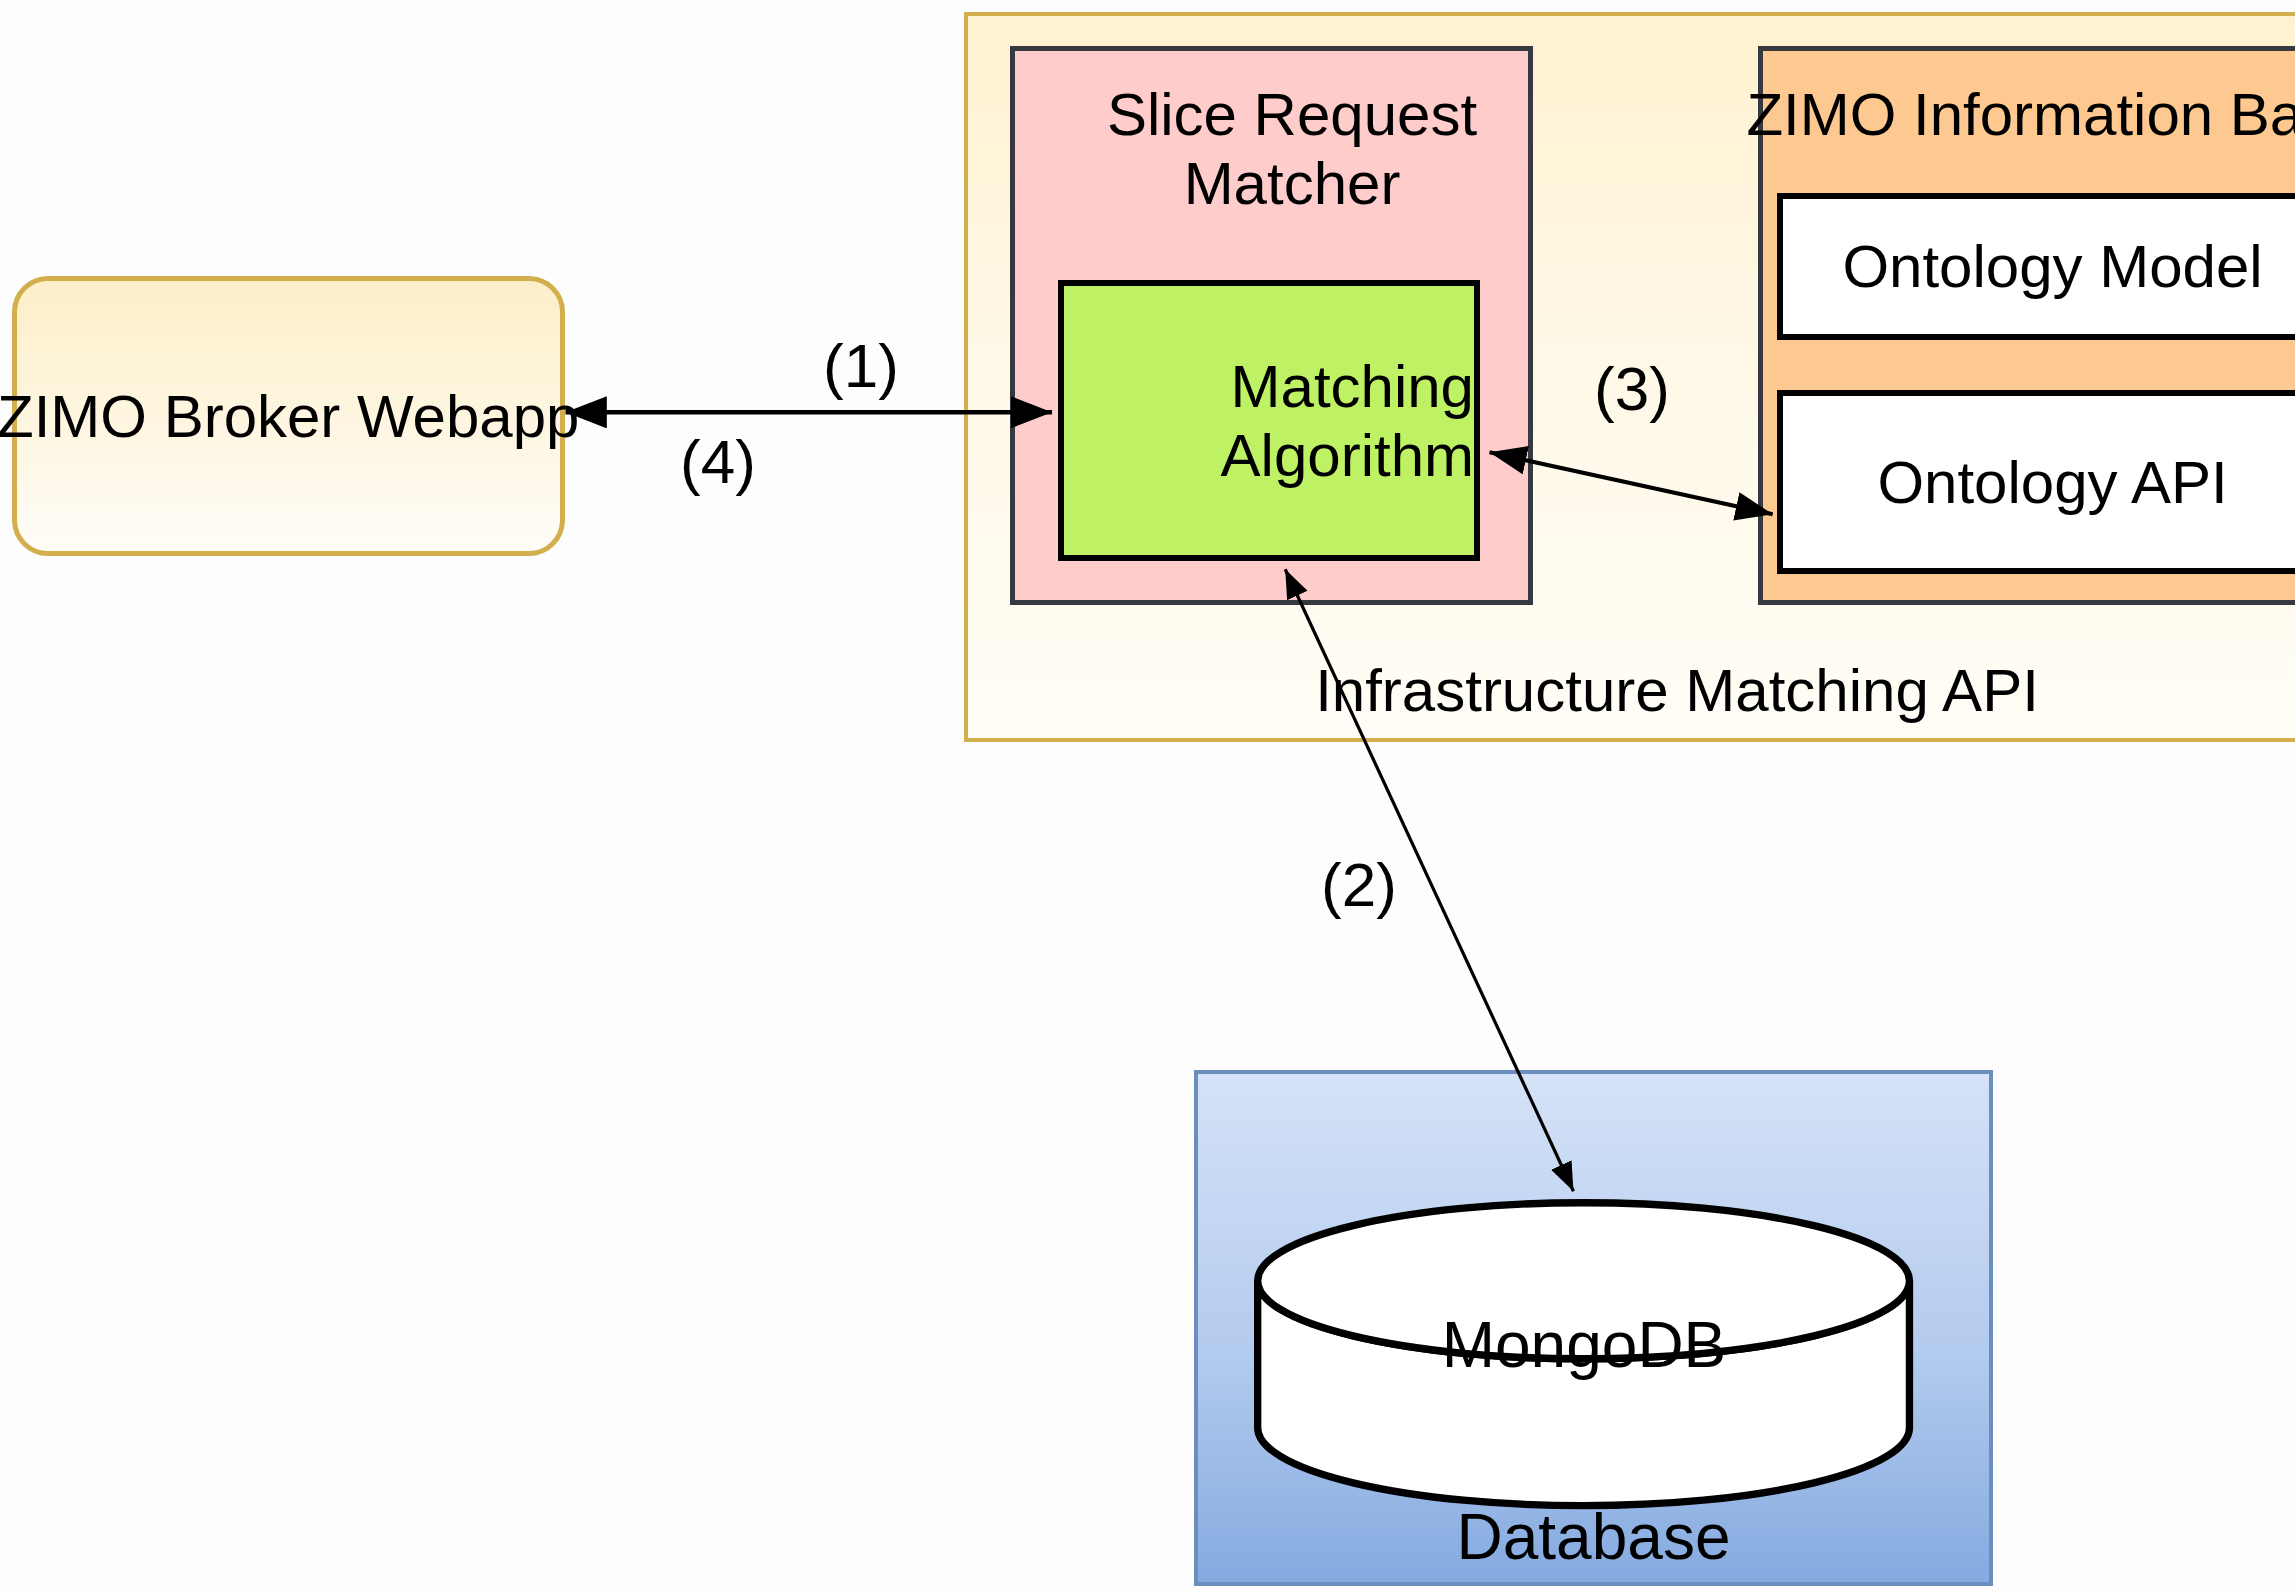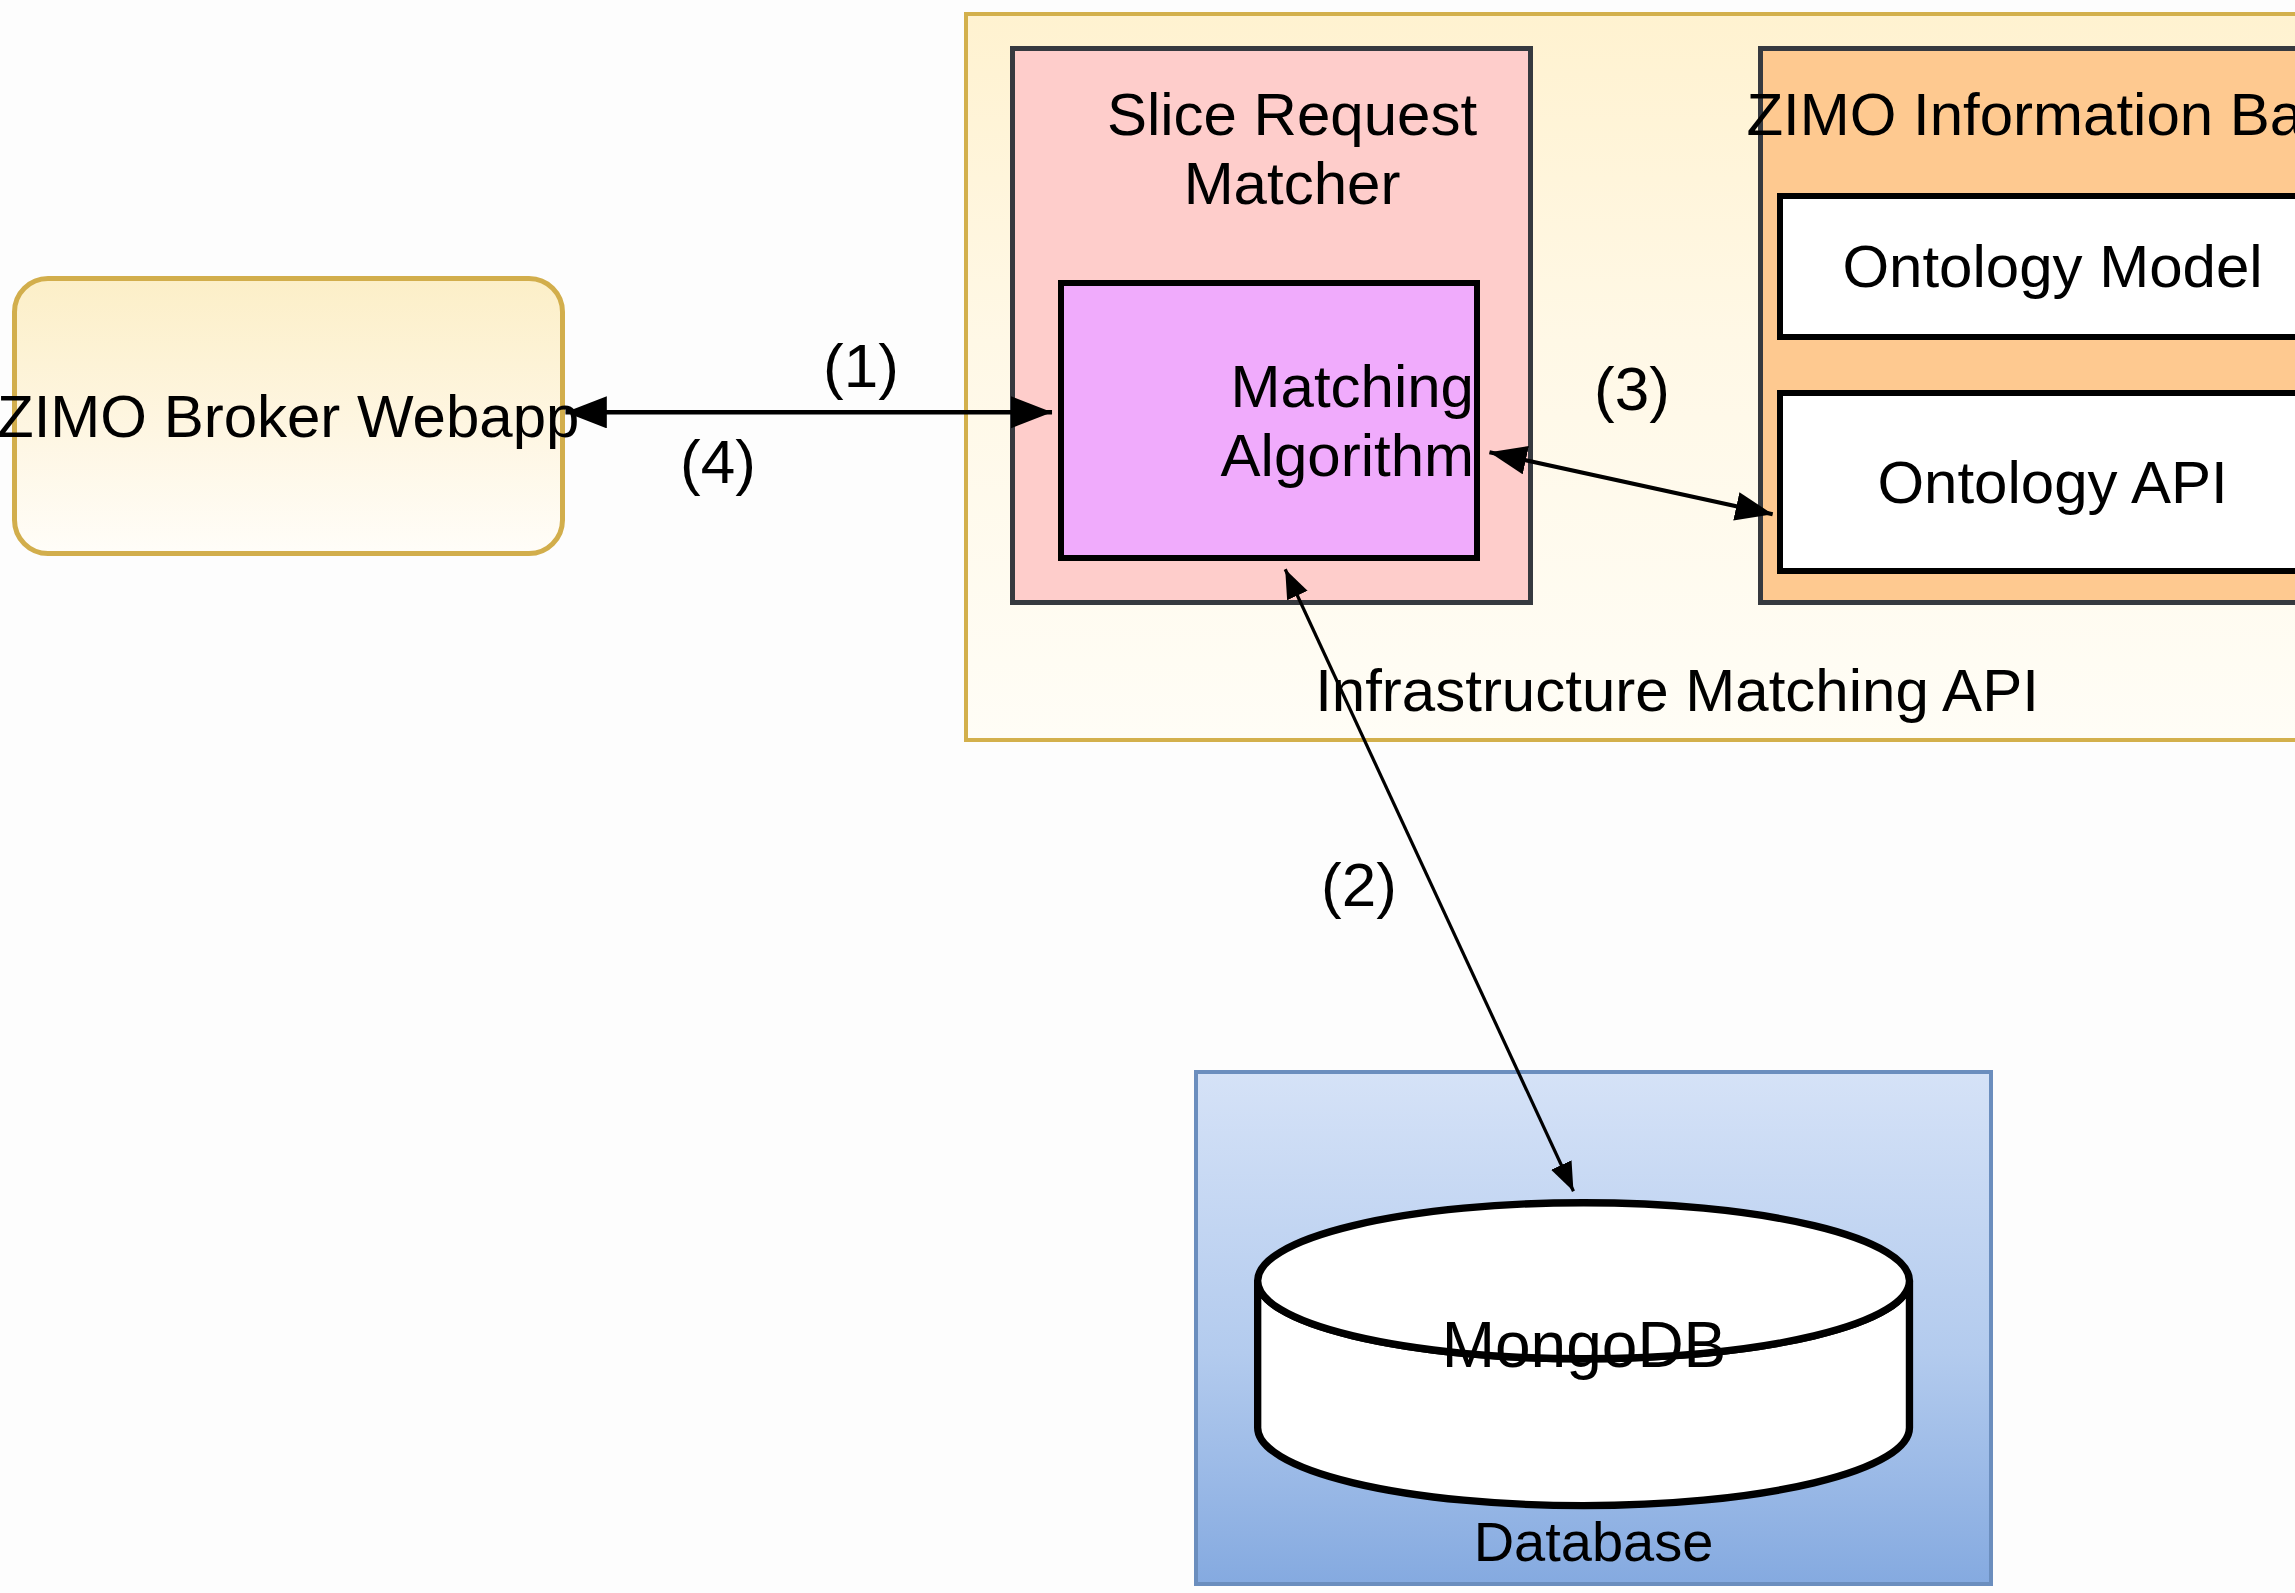--- a/index.html
+++ b/index.html
@@ -38,21 +38,21 @@
     left:1010px;top:46px;width:523px;height:559px;
     background:#fecdcb;border:5.5px solid #36393f;
     z-index:1;
   }
   #slice-matcher-title{
     position:absolute;left:0;right:0;top:28.5px;
     font-size:60px;line-height:1.15;text-align:center;margin-left:41px;
   }
   #matching-algorithm{
     left:1058px;top:280px;width:422px;height:281px;
-    background:#f0abfc;border:6.4px solid #000;
+    background:#bef264;border:6.4px solid #000;
     display:flex;align-items:center;justify-content:center;
     z-index:1;
   }
 
   
   #info-base{
     left:1758px;top:46px;width:597px;height:559px;
     background:#fec990;border:5.5px solid #36393f;
     z-index:1;
   }
@@ -75,21 +75,21 @@
 
   
   #database{
     left:1194px;top:1070px;width:799px;height:516px;
     border:4.6px solid #6b8ebe;
     background:linear-gradient(180deg,#d5e2f7 0%,#b3cbee 55%,#85aae0 100%);
     z-index:1;
   }
   #database-label{
     position:absolute;left:0;right:0;bottom:8.3px;
-    font-size:56px;text-align:center;
+    font-size:64px;text-align:center;
   }
 
   
   #overlay{
     position:absolute;left:0;top:0;width:2396px;height:1593px;
     z-index:2;pointer-events:none;
   }
 
   
   .float-label{

